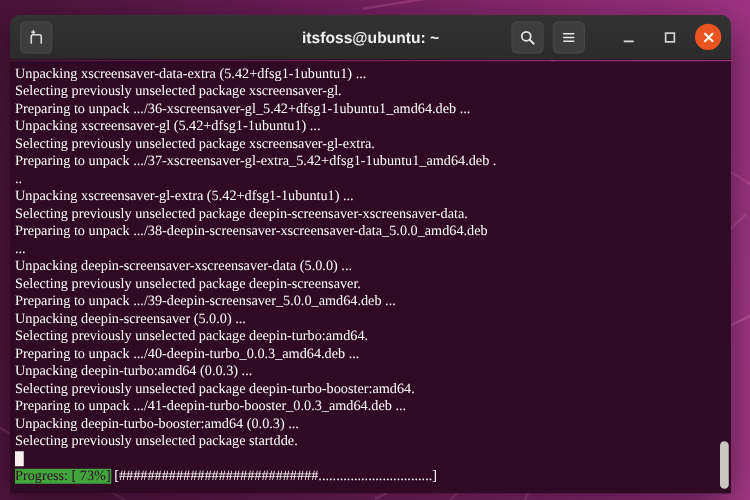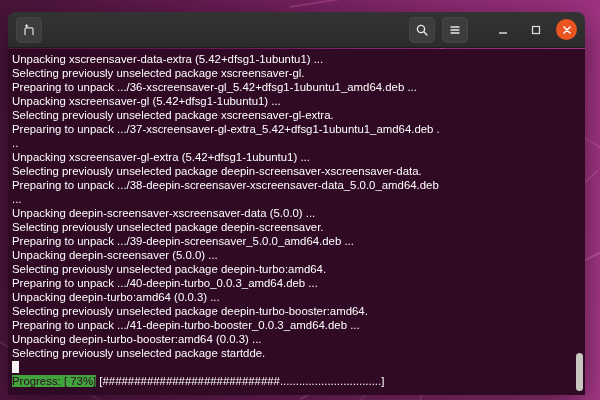--- a/index.html
+++ b/index.html
@@ -45,21 +45,21 @@
   .sep{ width:8px; }
   .close-btn{
     width:21px; height:21px; border-radius:50%; background:#e95420;
     display:flex; align-items:center; justify-content:center; cursor:pointer;
   }
   .screen{
     position:absolute; left:0; top:37px; right:0; bottom:0;
     background:#300a24; padding:3px 0 0 4px; cursor:text;
   }
   .out, .term-line{
-    font-family:Liberation Sans, sans-serif;
+    font-family:Liberation Serif, serif;
     font-size:11.4px; line-height:14px; color:#ffffff;
     white-space:pre; letter-spacing:0;
   }
   .cursor-line{ height:14px; }
   .cursor{ display:inline-block; width:7px; height:12.5px; background:#f4f1ee; vertical-align:text-bottom; }
   .plabel{ background:#41a53c; color:#300a24; }
   .scrollbar{
     position:absolute; right:0px; top:37px; bottom:0; width:11px;
   }
   .thumb{
@@ -83,20 +83,21 @@
   <div class="titlebar">
     <div class="tb-btn">
       <span>
         <svg width="14" height="14" viewBox="0 0 14 14">
           <path d="M3 12 V6.2 Q3 4.8 4.4 4.8 H9.6 Q11 4.8 11 6.2 V12" fill="none" stroke="#d9d9d9" stroke-width="1.3"></path>
           <path d="M4.6 1.2 v3.2 M3 2.8 h3.2" fill="none" stroke="#d9d9d9" stroke-width="1.2"></path>
         </svg>
       </span>
     </div>
 
+    <div class="title">itsfoss@ubuntu: ~</div>
 
     <div class="tb-right">
       <div class="tb-btn">
         <span>
           <svg width="14" height="14" viewBox="0 0 14 14">
             <circle cx="6" cy="6" r="3.6" fill="none" stroke="#e6e6e6" stroke-width="1.4"></circle>
             <line x1="8.8" y1="8.8" x2="12" y2="12" stroke="#e6e6e6" stroke-width="1.5" stroke-linecap="round"></line>
           </svg>
         </span>
       </div>

